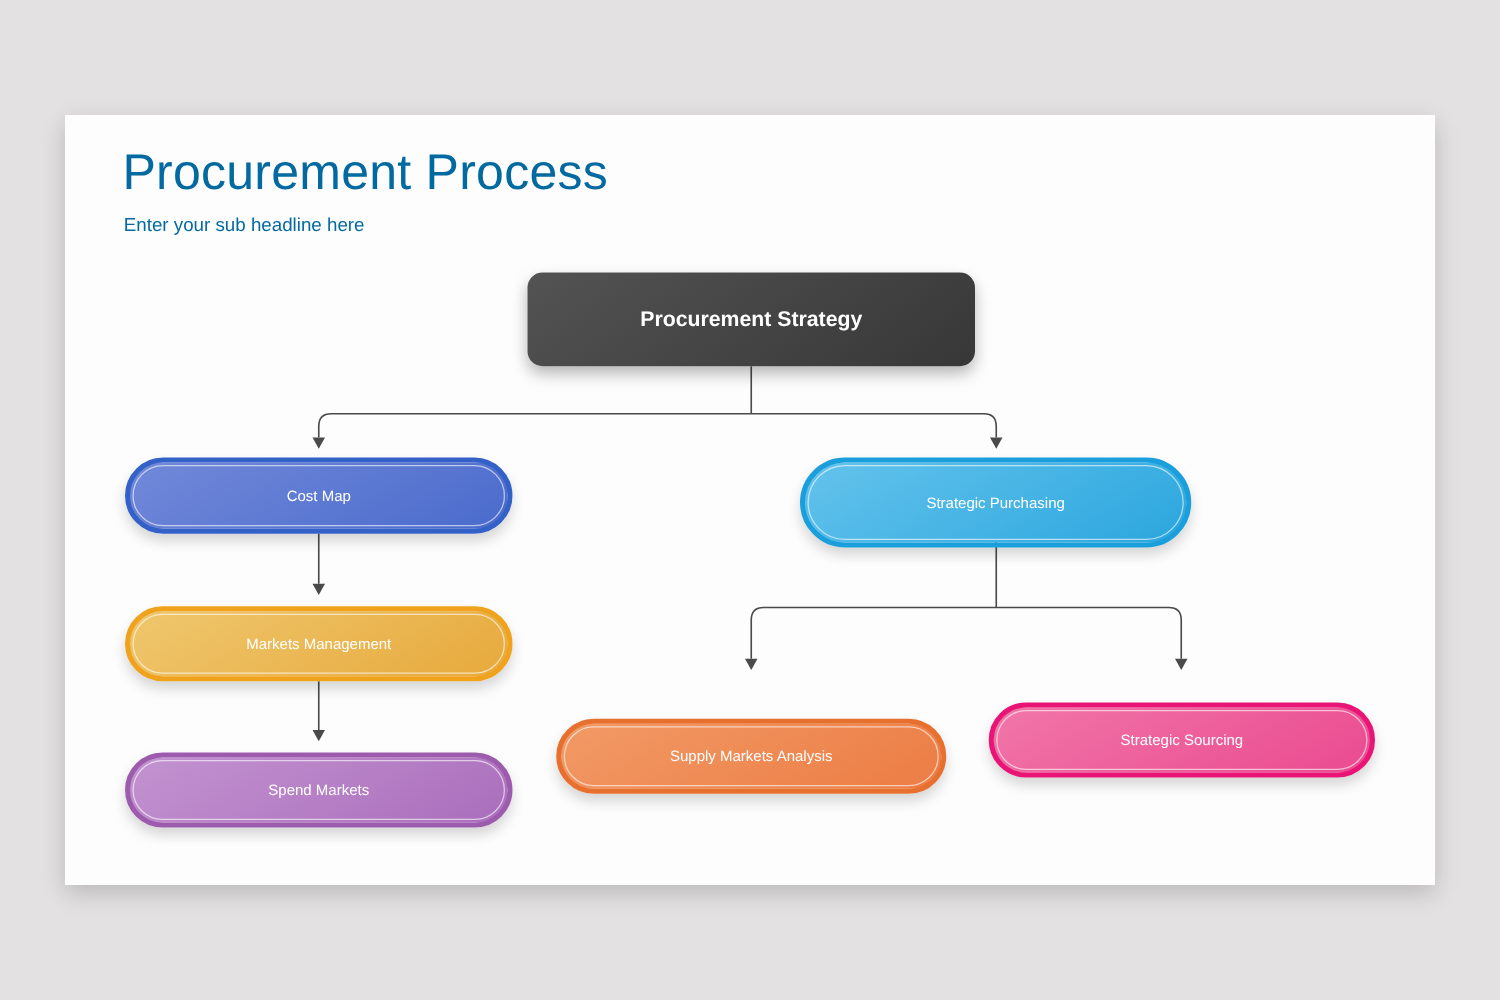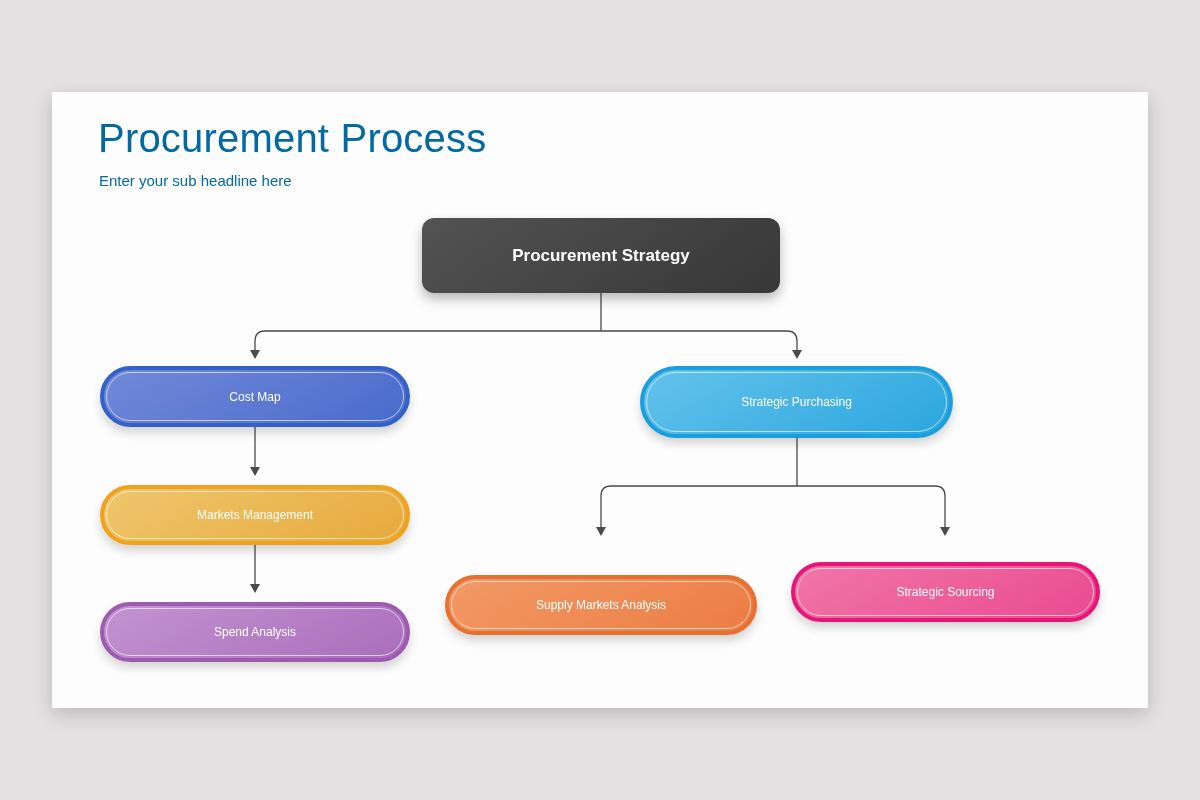--- a/index.html
+++ b/index.html
@@ -93,21 +93,21 @@
 
   <div class="node pill n-strategic-purchasing" style="--border: #1b9fdc; --f1: #64c3ec; --f2: #2ba6de;">
     <span>Strategic Purchasing</span>
   </div>
 
   <div class="node pill n-category-management" style="--border: #f0a21d; --f1: #efc76e; --f2: #e7a93c;">
     <span>Markets Management</span>
   </div>
 
   <div class="node pill n-spend-analysis" style="--border: #9d5bae; --f1: #c393d0; --f2: #aa6ebc;">
-    <span>Spend Analysis</span>
+    <span>Spend Markets</span>
   </div>
 
   <div class="node pill n-supply-markets-analysis" style="--border: #e8702f; --f1: #f29a66; --f2: #ec7c44;">
     <span>Supply Markets Analysis</span>
   </div>
 
   <div class="node pill n-strategic-sourcing" style="--border: #e81576; --f1: #f176a8; --f2: #ea4a90;">
     <span>Strategic Sourcing</span>
   </div>
 

